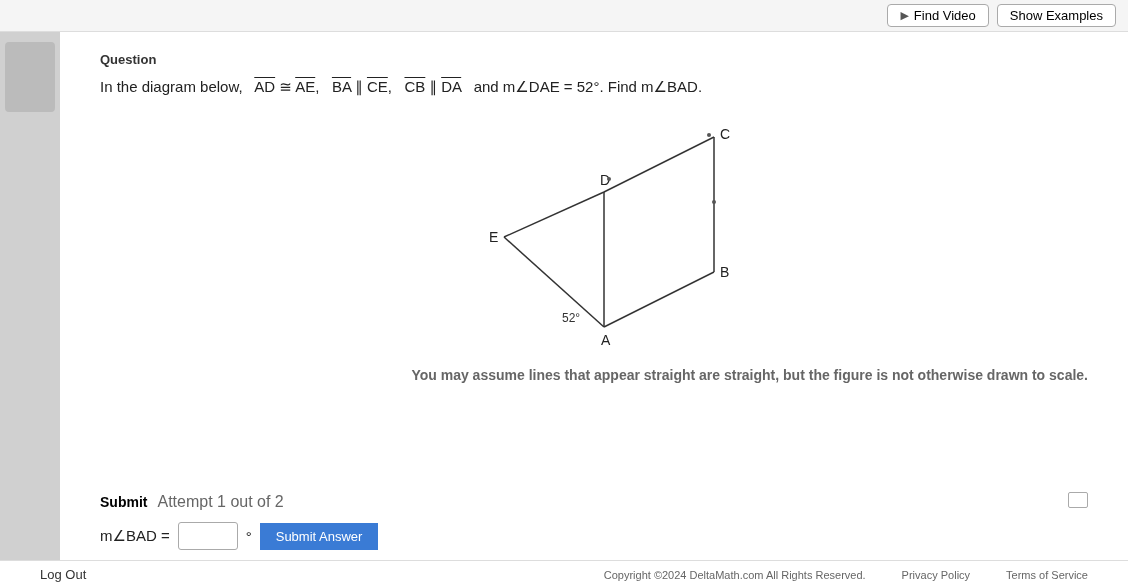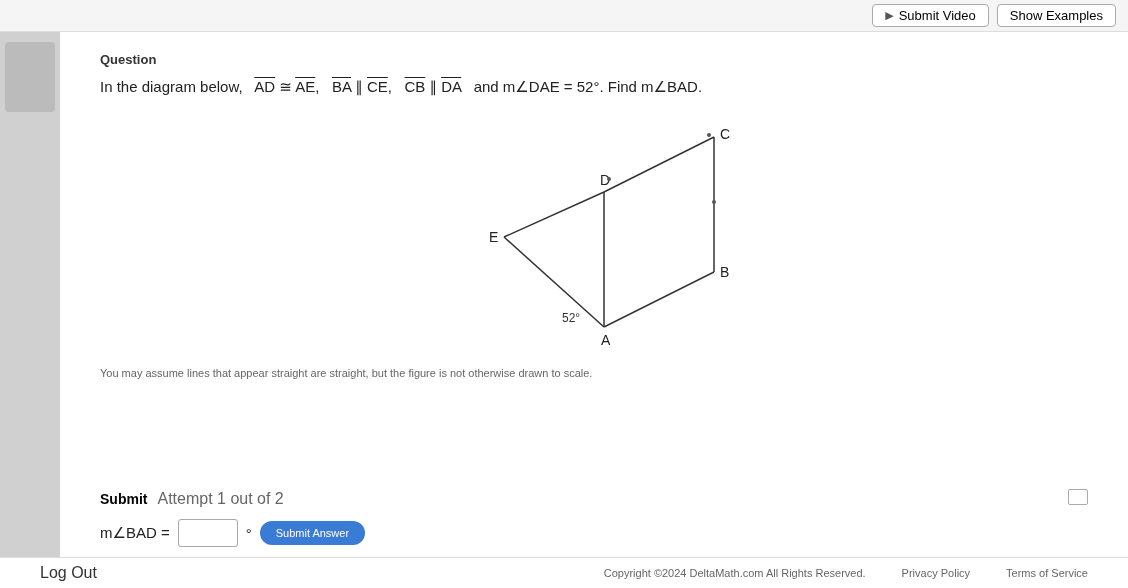--- a/index.html
+++ b/index.html
@@ -82,24 +82,25 @@
     }
     .question-text .overline {
       text-decoration: overline;
     }
     .diagram-container {
       display: flex;
       justify-content: center;
       margin-bottom: 10px;
     }
     .note-text {
-      text-align: left;
-      font-size: 11px;
+      text-align: right;
+      font-size: 14px;
       color: #666;
       margin-bottom: 14px;
+      font-weight: bold;
     }
     .answer-section {
       margin-top: 4px;
     }
     .answer-header {
       display: flex;
       align-items: center;
       gap: 10px;
       margin-bottom: 10px;
     }
@@ -130,38 +131,38 @@
       font-size: 14px;
     }
     .degree-sign {
       font-size: 15px;
       color: #222;
     }
     .submit-btn {
       background: #3a7bd5;
       color: white;
       border: none;
-      border-radius: 12px;
+      border-radius: 0;
       padding: 6px 16px;
-      font-size: 11px;
+      font-size: 13px;
       cursor: pointer;
     }
     .footer {
       background: white;
       border-top: 1px solid #ddd;
       padding: 6px 40px;
       display: flex;
       justify-content: space-between;
       align-items: center;
       font-size: 11px;
       color: #666;
     }
     .log-out {
       color: #333;
-      font-size: 16px;
+      font-size: 13px;
       cursor: pointer;
     }
     .footer-links {
       display: flex;
       gap: 16px;
       padding-left: 20px;
     }
     .footer-links a {
       color: #666;
       text-decoration: none;
@@ -178,21 +179,21 @@
     .answer-right {
       margin-left: auto;
     }
   </style>
 </head>
 <body>
 
 <div class="top-bar">
   <button class="top-btn">
     <span class="play-icon">▶</span>
-    <span>Submit Video</span>
+    <span>Find Video</span>
   </button>
   <button class="top-btn">
     <span>Show Examples</span>
   </button>
 </div>
 
 <div class="main-area">
 
   <div class="sidebar">
     <div class="sidebar-tab"></div>

